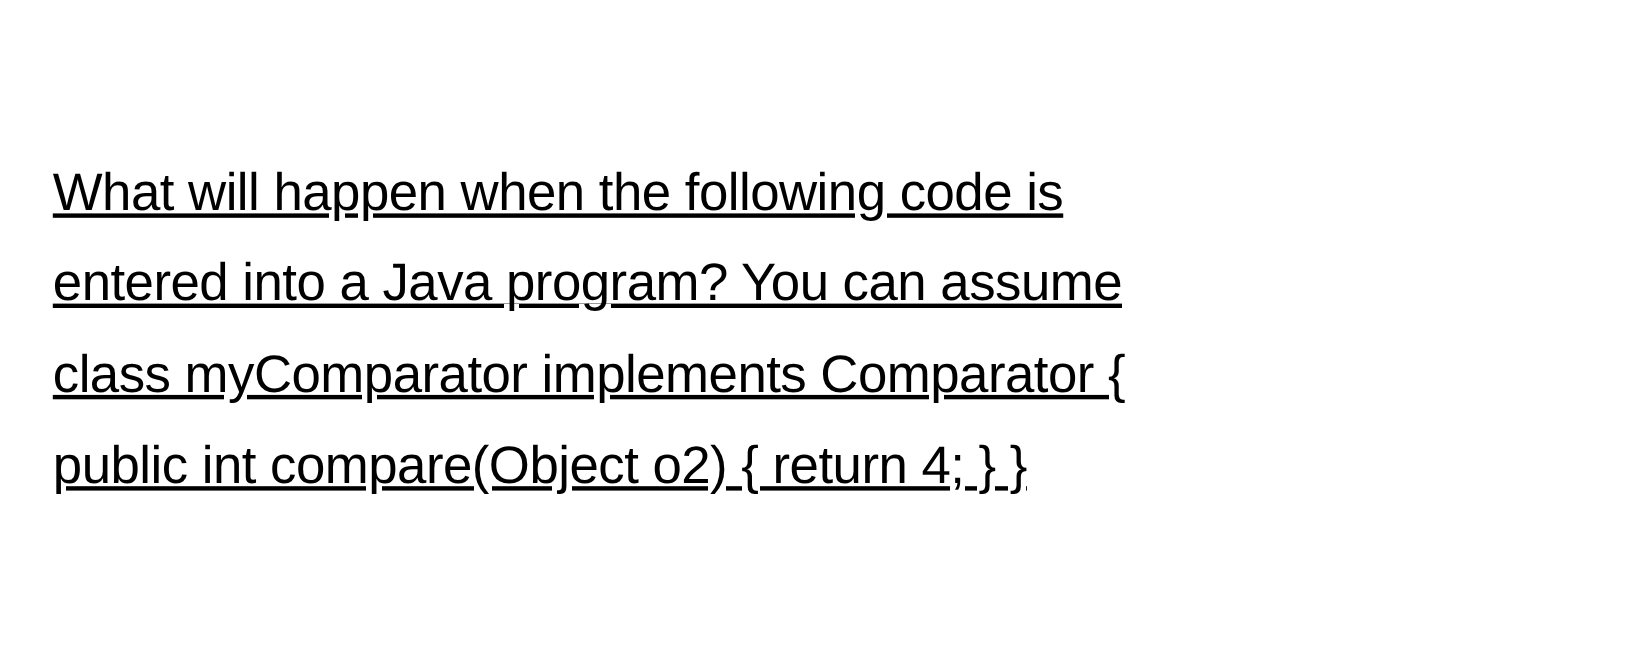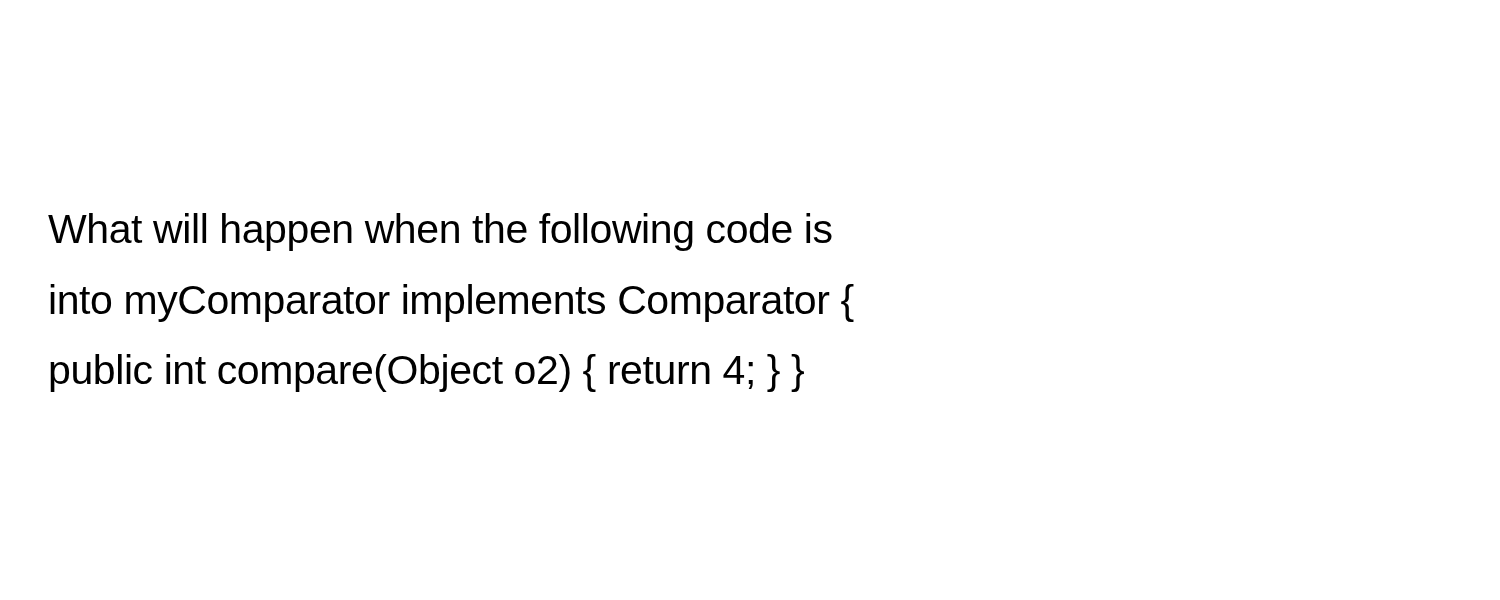--- a/index.html
+++ b/index.html
@@ -13,32 +13,34 @@
       background: #ffffff;
       font-family: -apple-system, BlinkMacSystemFont, "Segoe UI", Helvetica, Arial, sans-serif;
       display: flex;
       align-items: center;
     }
     .question-container {
       padding: 0 48px;
       max-width: 1100px;
     }
     .question-text {
-      font-size: 41px;
+      font-size: 48px;
       line-height: 1.72;
       color: #000000;
       font-weight: 400;
       letter-spacing: -0.01em;
+      text-decoration: underline;
     }
     .line {
       display: block;
     }
   </style>
 </head>
 <body>
 
 <div class="question-container">
   <p class="question-text">
     <span class="line">What will happen when the following code is</span>
-    <span class="line">into myComparator implements Comparator {</span>
+    <span class="line">entered into a Java program? You can assume</span>
+    <span class="line">class myComparator implements Comparator {</span>
     <span class="line">public int compare(Object o2) { return 4; } }</span>
   </p>
 </div>
 
 </body></html>

